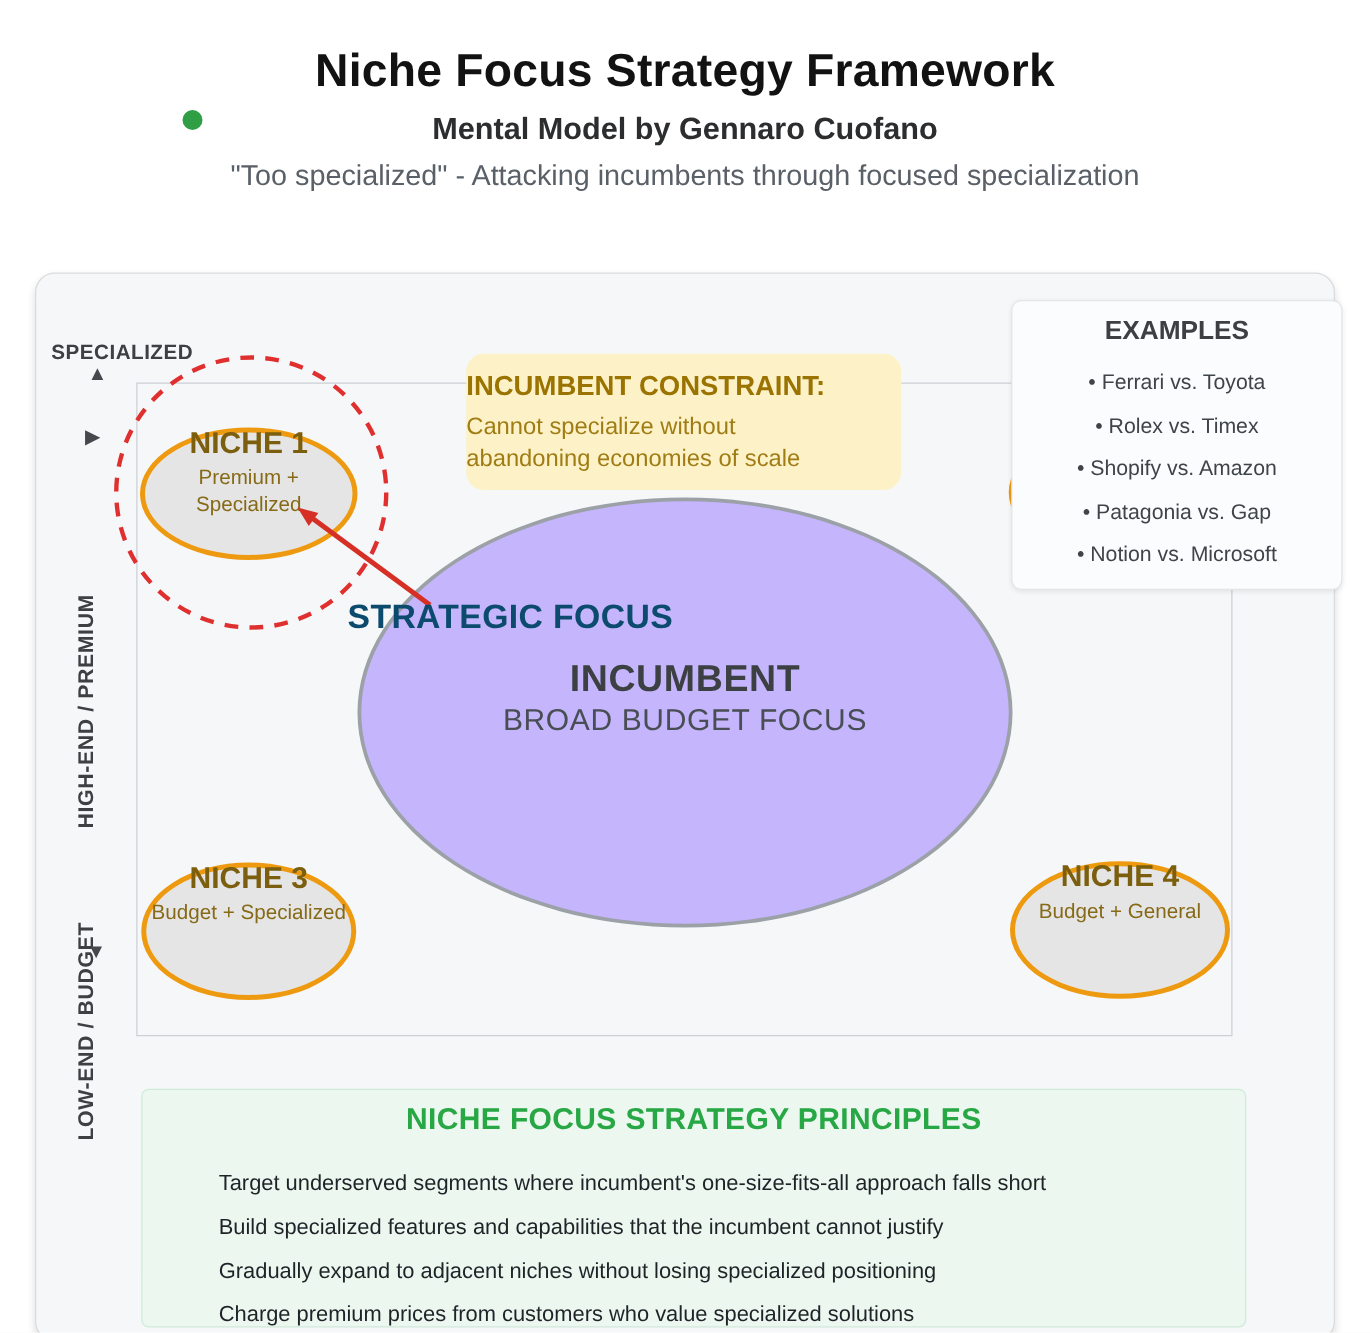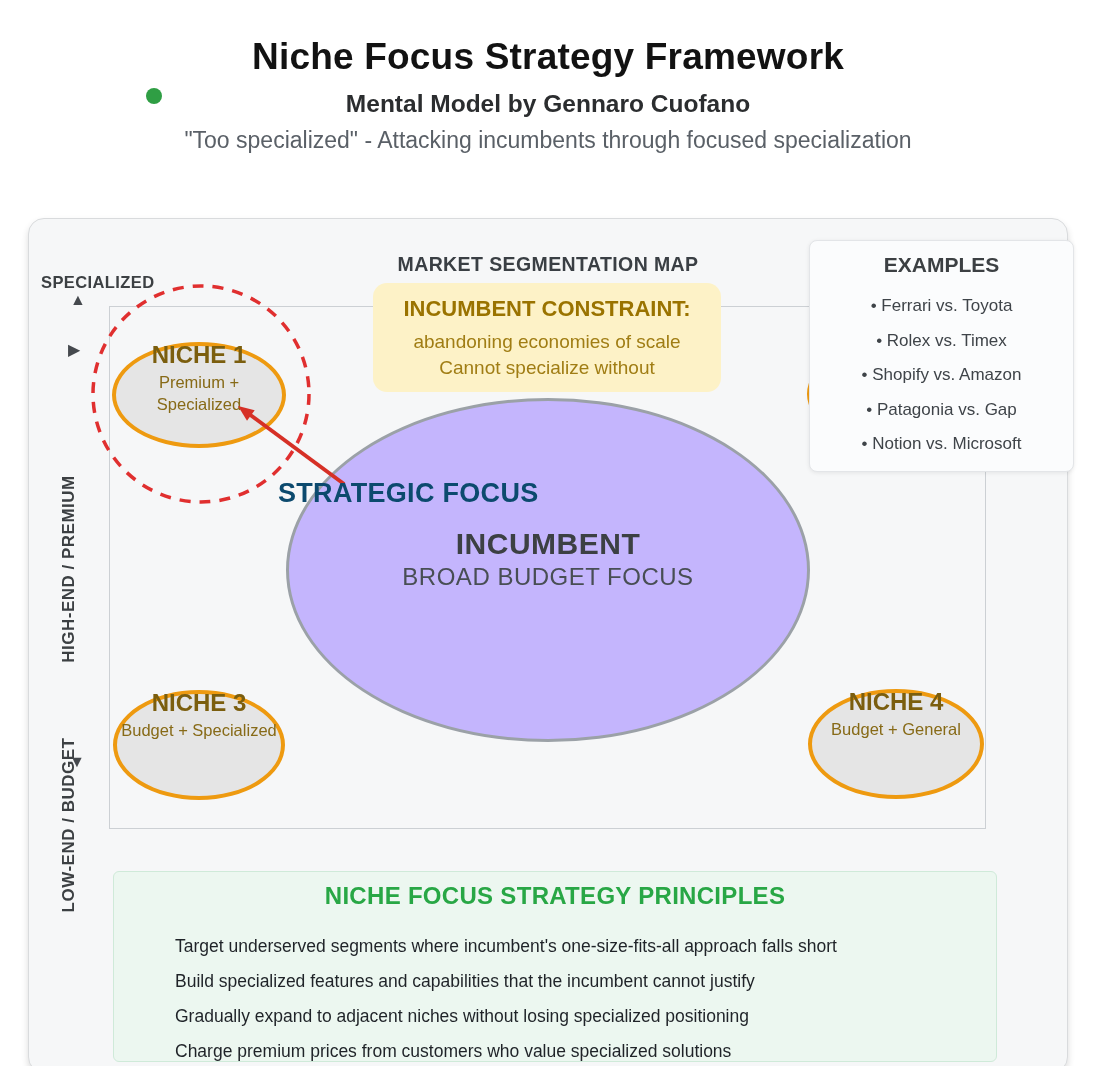--- a/index.html
+++ b/index.html
@@ -34,21 +34,21 @@
   .plot{position:absolute;left:80px;top:87px;width:877px;height:523px;
         border:1.5px solid #ccd0d4;box-sizing:border-box;z-index:1;}
 
   .ylabel{position:absolute;font-size:17px;font-weight:bold;color:#3c4043;letter-spacing:.5px;
           white-space:nowrap;transform:translate(-50%,-50%) rotate(-90deg);z-index:5;}
   .y-top{left:40px;top:350px;}
   .y-bot{left:40px;top:606px;}
 
   
   .constraint{position:absolute;left:344px;top:64px;width:348px;height:109px;
-              background:#fdf2c7;border-radius:14px;text-align:center;z-index:3;
+              background:#fdf2c7;border-radius:14px;text-align:left;z-index:3;
               box-sizing:border-box;padding-top:13px;}
   .c-title{font-size:22px;line-height:26px;font-weight:bold;color:#9a7300;margin-bottom:7px;}
   .c-line{font-size:19px;line-height:26px;color:#a07d14;}
 
   
   .examples{position:absolute;left:780px;top:21px;width:265px;height:232px;
             background:#fbfcfd;border:1px solid #e3e5e8;border-radius:8px;z-index:3;
             box-shadow:0 1px 4px rgba(0,0,0,.08);box-sizing:border-box;text-align:center;
             padding-top:11px;}
   .ex-title{font-size:21px;line-height:26px;font-weight:bold;color:#3c4043;margin-bottom:11px;}
@@ -95,36 +95,35 @@
 
   <header class="hdr">
     <span class="dot"></span>
     <h1>Niche Focus Strategy Framework</h1>
     <h2>Mental Model by Gennaro Cuofano</h2>
     <p class="tagline">"Too specialized" - Attacking incumbents through focused specialization</p>
   </header>
 
   <section class="panel">
 
-    <div class="map-title">MARKET SEGMENTATION MAP</div>
 
     <div class="specialized">SPECIALIZED</div>
     <span class="tri tri-up">▲</span>
     <span class="tri tri-right">▶</span>
     <span class="tri tri-down">▼</span>
 
     <div class="plot"></div>
 
     <div class="ylabel y-top">HIGH-END / PREMIUM</div>
     <div class="ylabel y-bot">LOW-END / BUDGET</div>
 
     <div class="constraint">
       <div class="c-title">INCUMBENT CONSTRAINT:</div>
+      <div class="c-line">Cannot specialize without</div>
       <div class="c-line">abandoning economies of scale</div>
-      <div class="c-line">Cannot specialize without</div>
     </div>
 
     <div class="niche niche2"></div>
 
     <div class="examples">
       <div class="ex-title">EXAMPLES</div>
       <div class="ex-item">• Ferrari vs. Toyota</div>
       <div class="ex-item">• Rolex vs. Timex</div>
       <div class="ex-item">• Shopify vs. Amazon</div>
       <div class="ex-item">• Patagonia vs. Gap</div>

